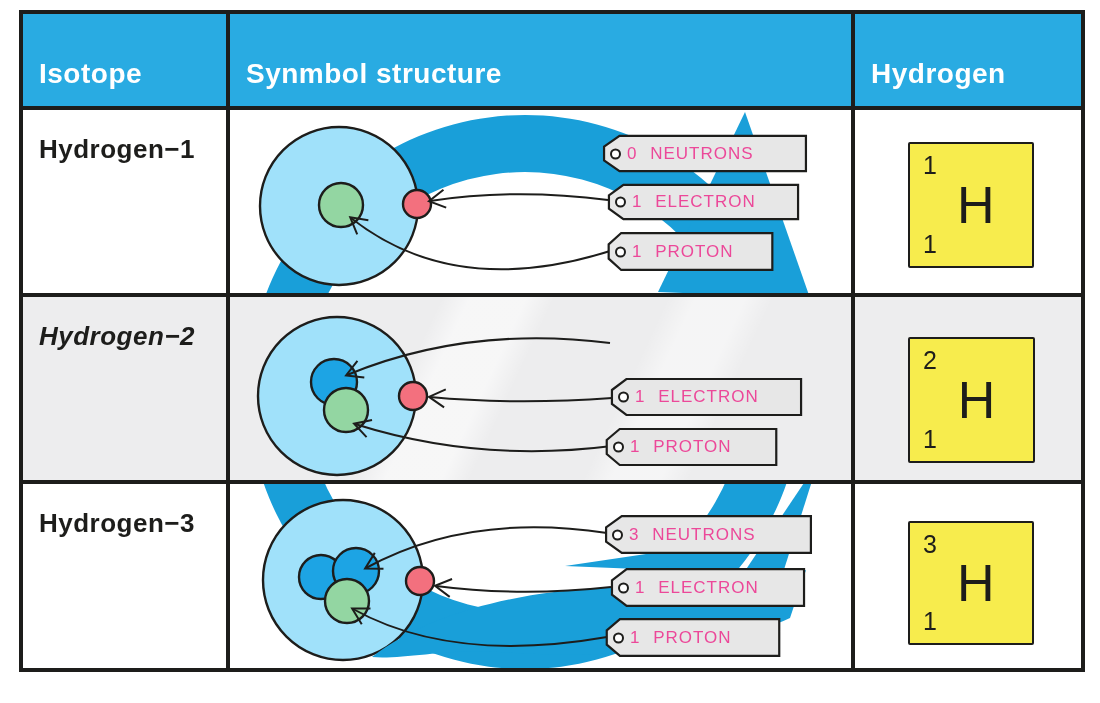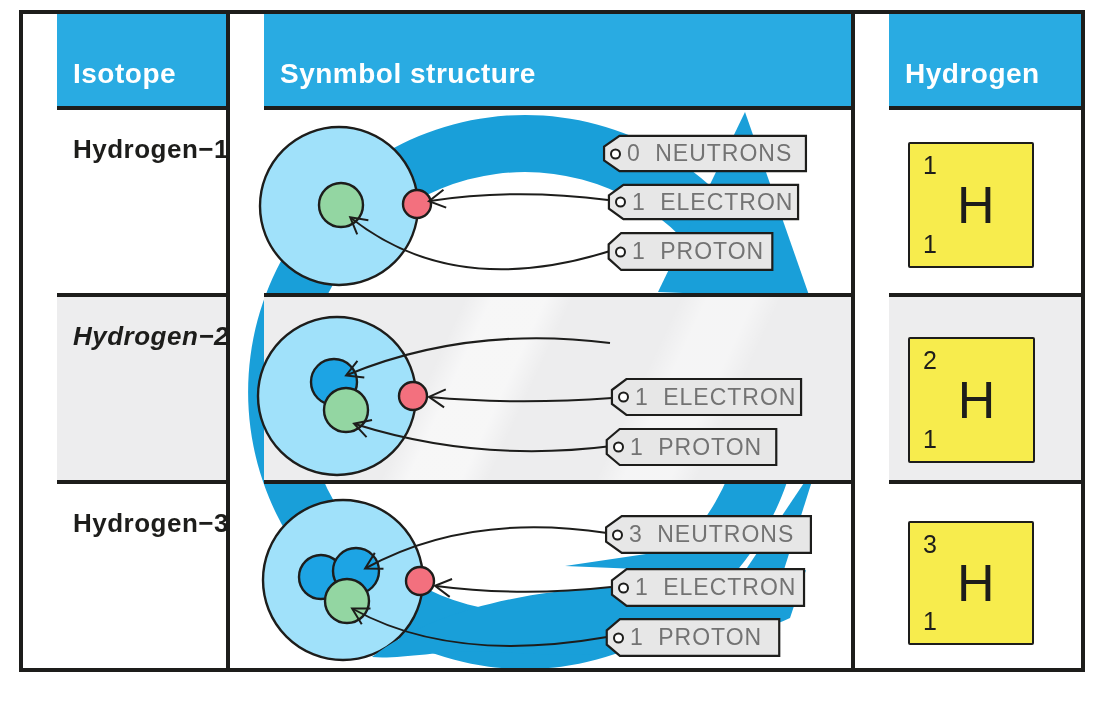--- a/index.html
+++ b/index.html
@@ -10,21 +10,21 @@
   
   .swoosh-clip{position:absolute;left:23px;top:14px;width:1058px;height:654px;overflow:hidden;z-index:1;}
   .swoosh-clip svg{position:absolute;left:-23px;top:-14px;}
   
   .grid{
     position:absolute;left:19px;top:10px;width:1066px;height:662px;box-sizing:border-box;
     border:4px solid #1d1d1b;display:grid;z-index:2;
     grid-template-columns:207px 625px 1fr;
     grid-template-rows:96px 187px 187px 1fr;
   }
-  .cell{box-sizing:border-box;background:transparent;margin-left:34px;}
+  .cell{box-sizing:border-box;background:transparent;}
   .br{border-right:4px solid #1d1d1b;}
   .bb{border-bottom:4px solid #1d1d1b;}
   .th{
     background:#29abe2;color:#ffffff;font-size:28px;font-weight:bold;letter-spacing:.5px;
     display:flex;align-items:flex-end;padding:0 0 16px 16px;
   }
   .row2{background:#ededee;font-style:italic;}
   .row2.sheen{
     background-image:linear-gradient(115deg,
       rgba(255,255,255,0) 30%, rgba(255,255,255,.55) 34%, rgba(255,255,255,.55) 42%,
@@ -37,21 +37,21 @@
   .fx{position:absolute;left:0;top:0;z-index:3;pointer-events:none;}
   
   .tag{position:absolute;z-index:4;}
   .tag svg.shape{position:absolute;left:0;top:0;width:100%;height:100%;}
   .tag .hole{
     position:absolute;left:8px;top:50%;transform:translateY(-50%);
     width:7px;height:7px;border:2px solid #1d1d1b;border-radius:50%;background:#fff;
   }
   .tag .txt{
     position:relative;display:flex;align-items:center;height:100%;
-    padding-left:25px;font-size:23px;letter-spacing:1px;word-spacing:7px;white-space:nowrap;color:#737373;
+    padding-left:25px;font-size:17px;letter-spacing:1px;word-spacing:7px;white-space:nowrap;color:#ec4899;
   }
   
   .sym-card{
     position:absolute;z-index:4;background:#f7ec4d;box-sizing:border-box;
     border:2px solid #1d1d1b;border-radius:2px;
   }
   .sym-card .mass{position:absolute;top:7px;left:13px;font-size:25px;}
   .sym-card .atomic{position:absolute;bottom:7px;left:13px;font-size:25px;}
   .sym-card .elem{
     position:absolute;top:50%;left:54%;transform:translate(-50%,-50%);

